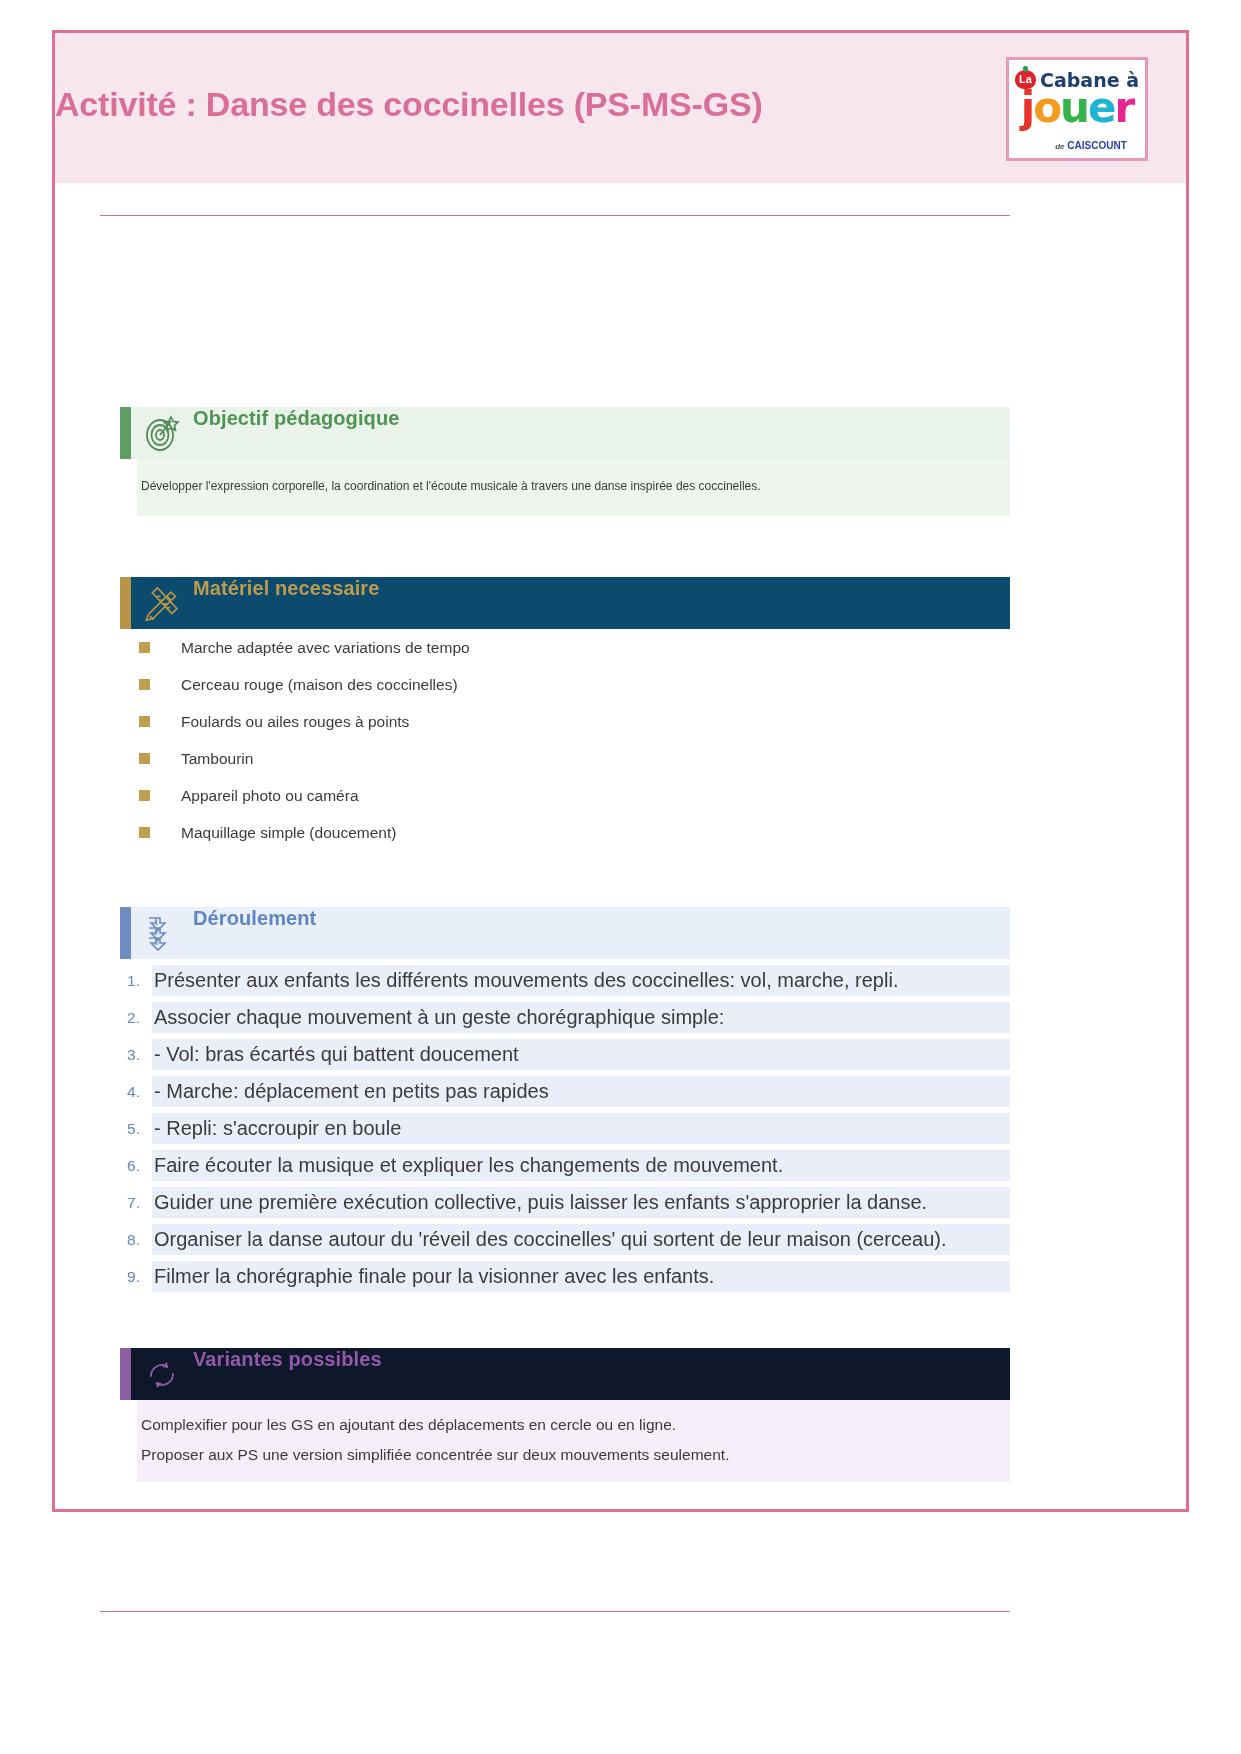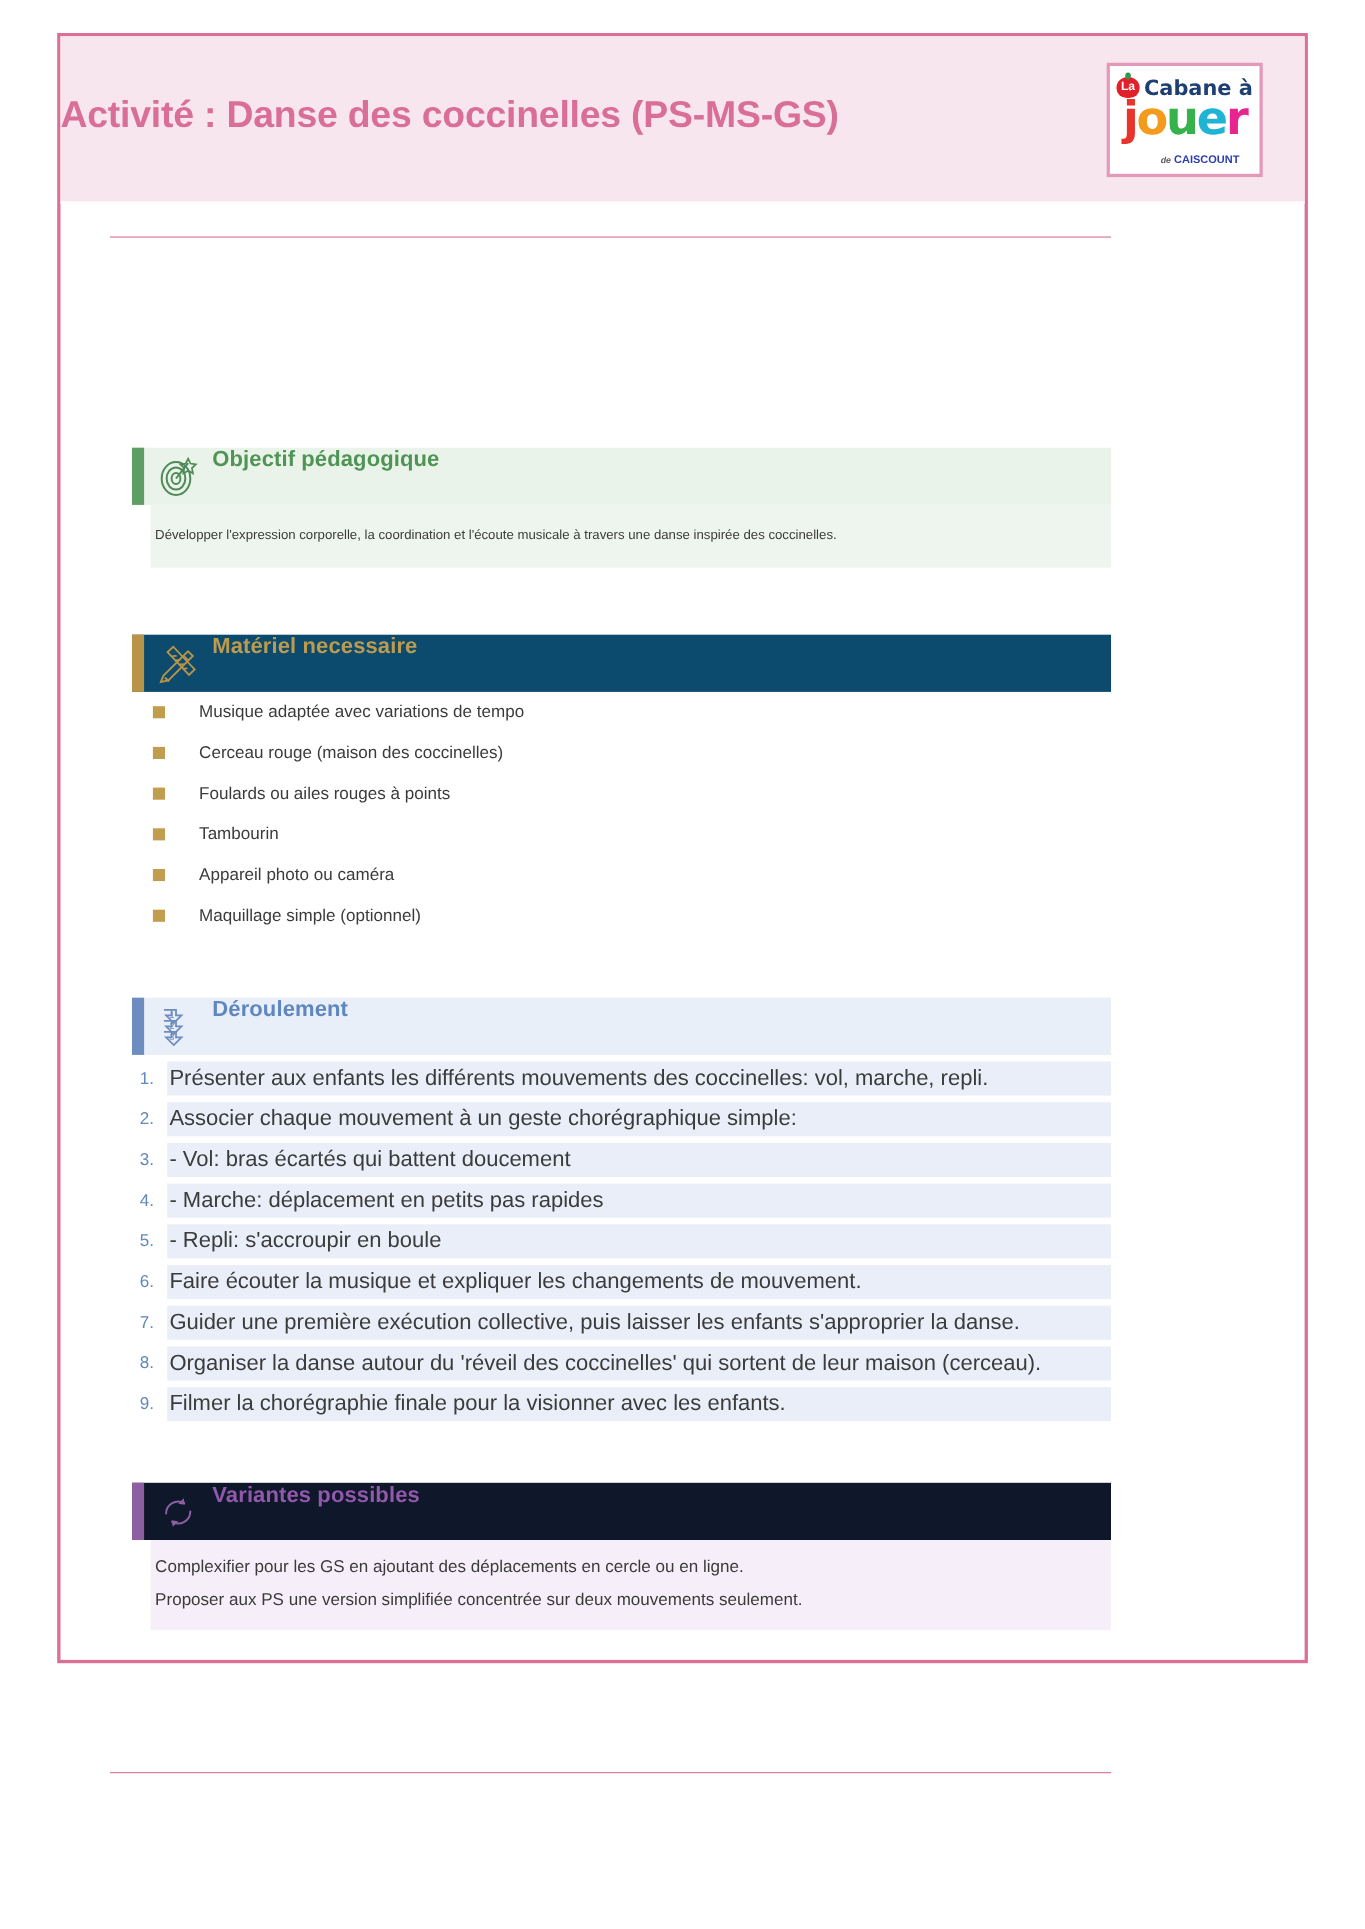--- a/index.html
+++ b/index.html
@@ -346,41 +346,41 @@
               <path d="M14 12 L32 34 l5.5-4.5 -18-22 z" transform="rotate(-4 25 22)"></path>
               <path d="M18 16 h4 M21 20 h4 M24 24 h4 M27 28 h4" transform="rotate(-4 25 22)"></path>
             </g>
           </svg>
         </div>
         <div class="sec-title">Matériel necessaire</div>
       </div>
       <ul class="mat-list">
         <li>
           <span class="mat-bullet"></span>
-          <span>Musique adaptée avec variations de tempo</span>
+          <span>Marche adaptée avec variations de tempo</span>
         </li>
         <li>
           <span class="mat-bullet"></span>
           <span>Cerceau rouge (maison des coccinelles)</span>
         </li>
         <li>
           <span class="mat-bullet"></span>
           <span>Foulards ou ailes rouges à points</span>
         </li>
         <li>
           <span class="mat-bullet"></span>
           <span>Tambourin</span>
         </li>
         <li>
           <span class="mat-bullet"></span>
           <span>Appareil photo ou caméra</span>
         </li>
         <li>
           <span class="mat-bullet"></span>
-          <span>Maquillage simple (optionnel)</span>
+          <span>Maquillage simple (doucement)</span>
         </li>
       </ul>
     </div>
 
     <div class="section sec-blue" style="top:722px;">
       <div class="sec-header">
         <div class="sec-bar"></div>
         <div class="sec-icon">
           <svg class="icon-svg" width="46" height="46" viewBox="0 0 46 46">
             <g stroke="#6d8cc0" stroke-width="1.6" fill="none">

